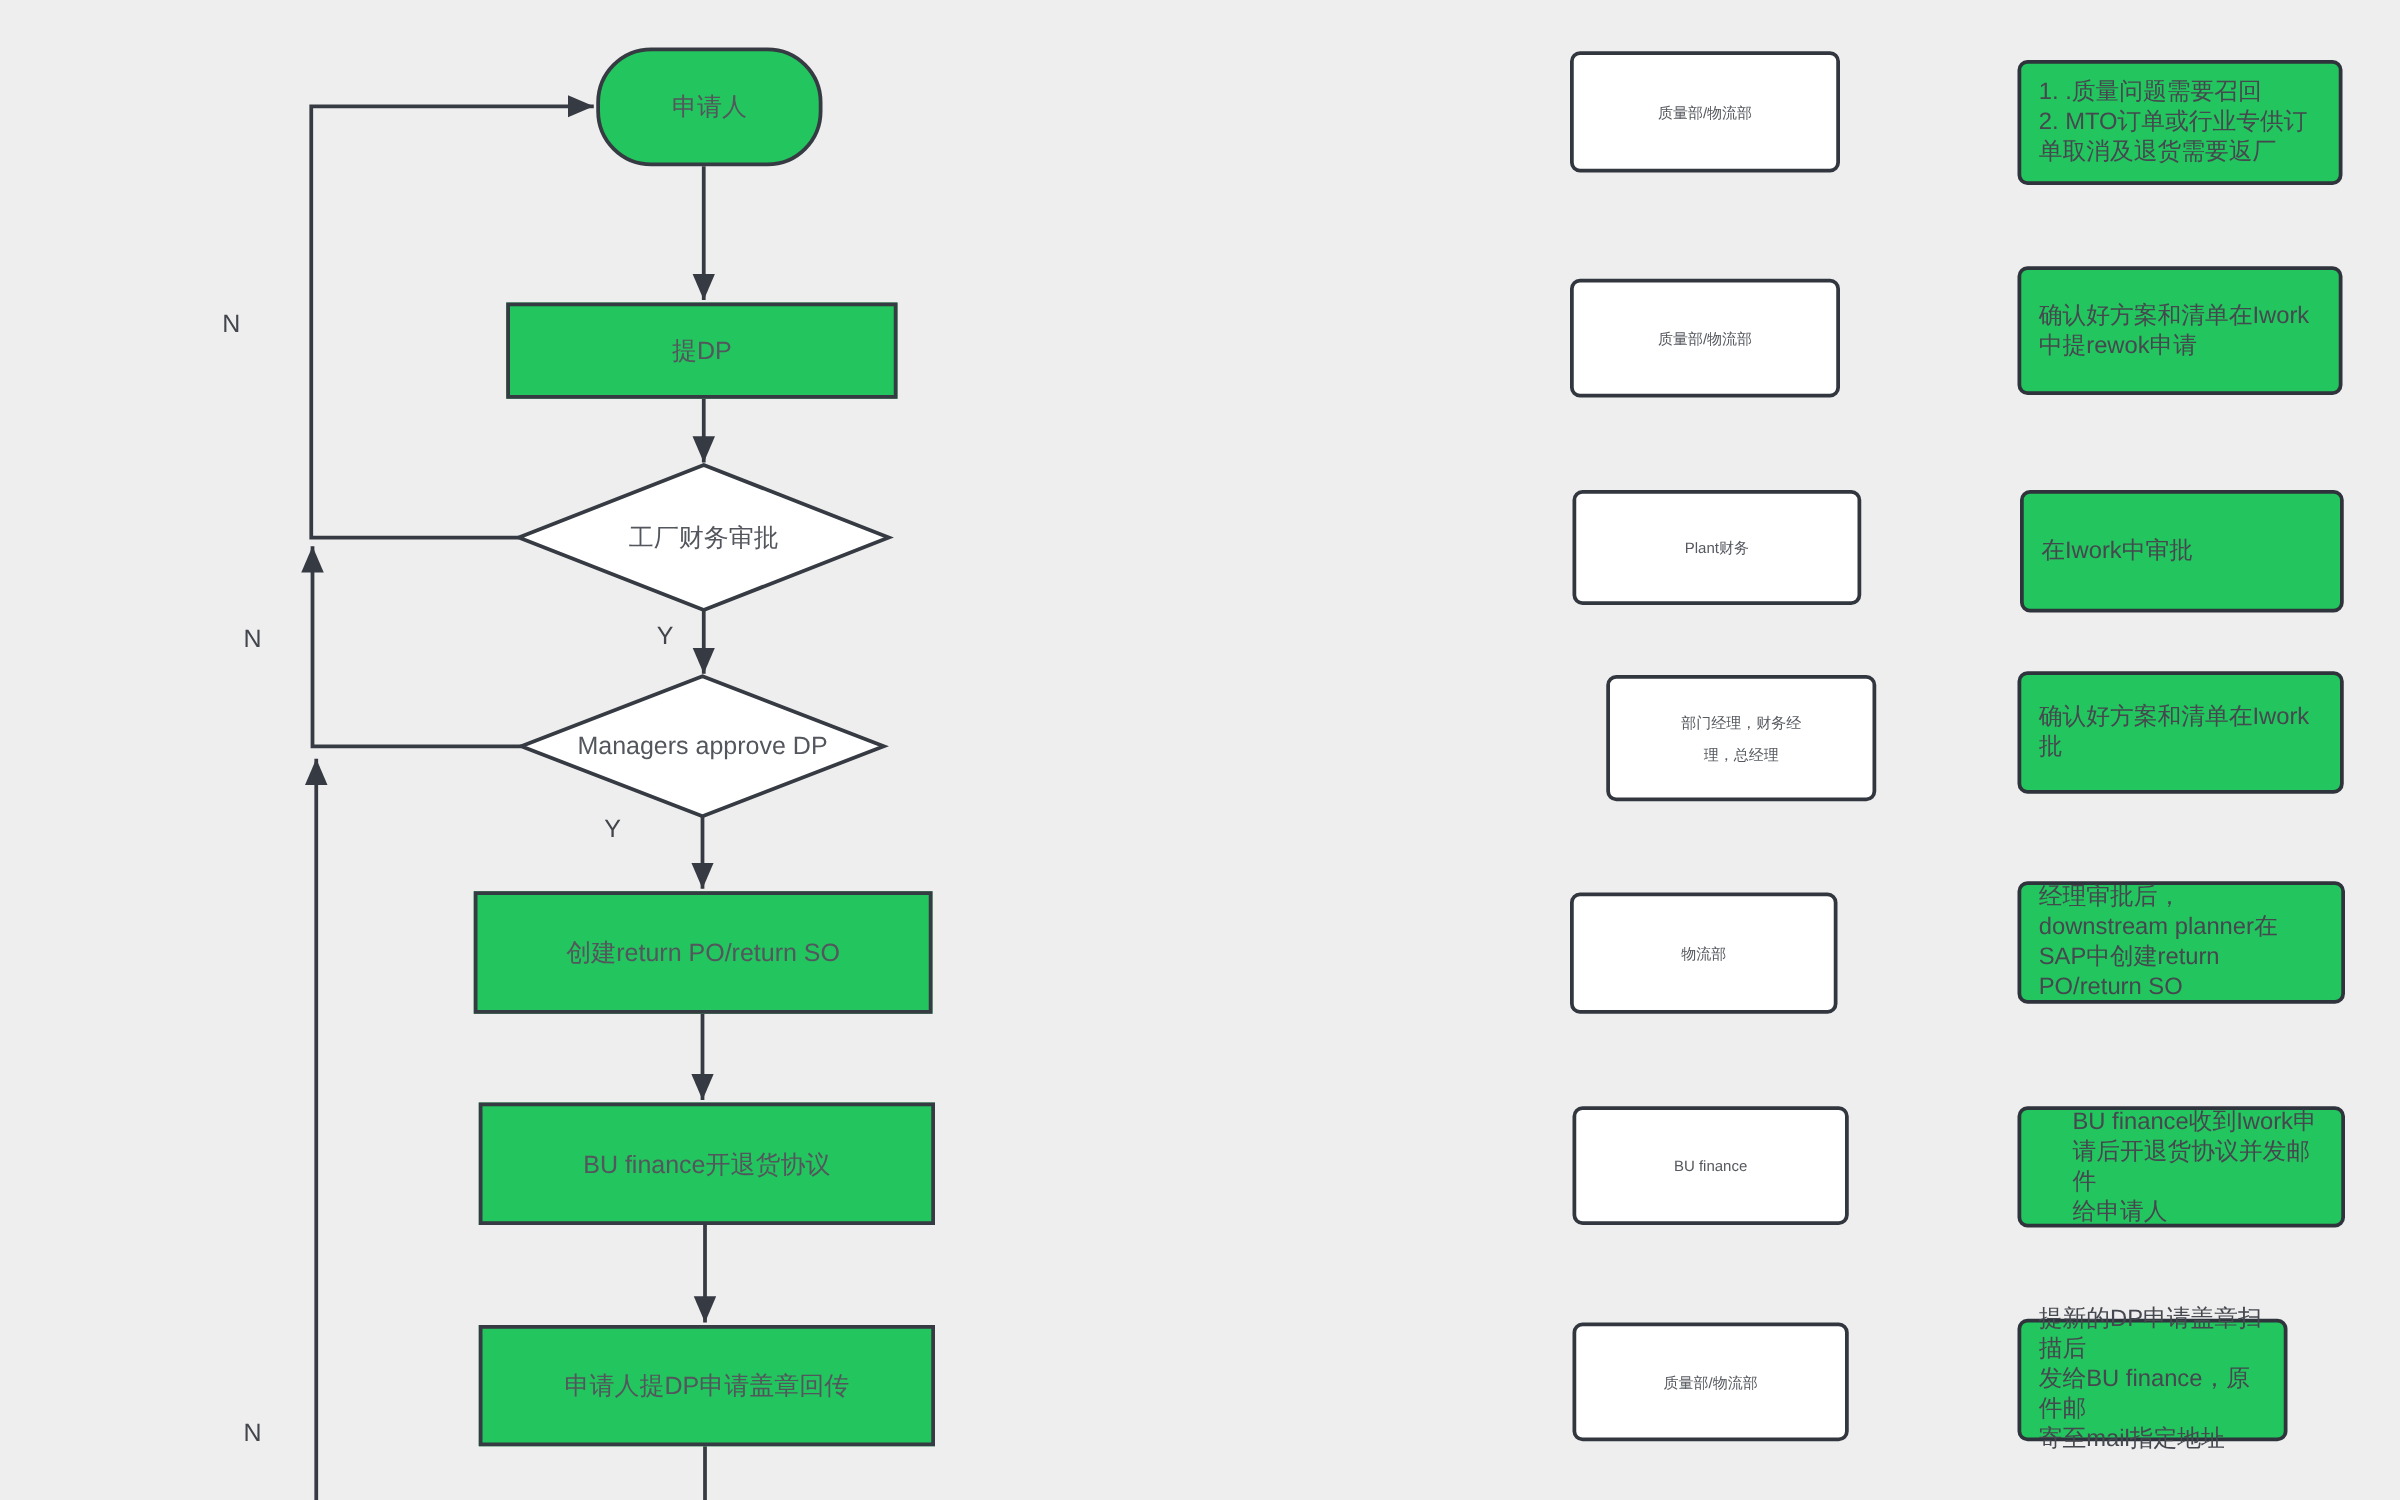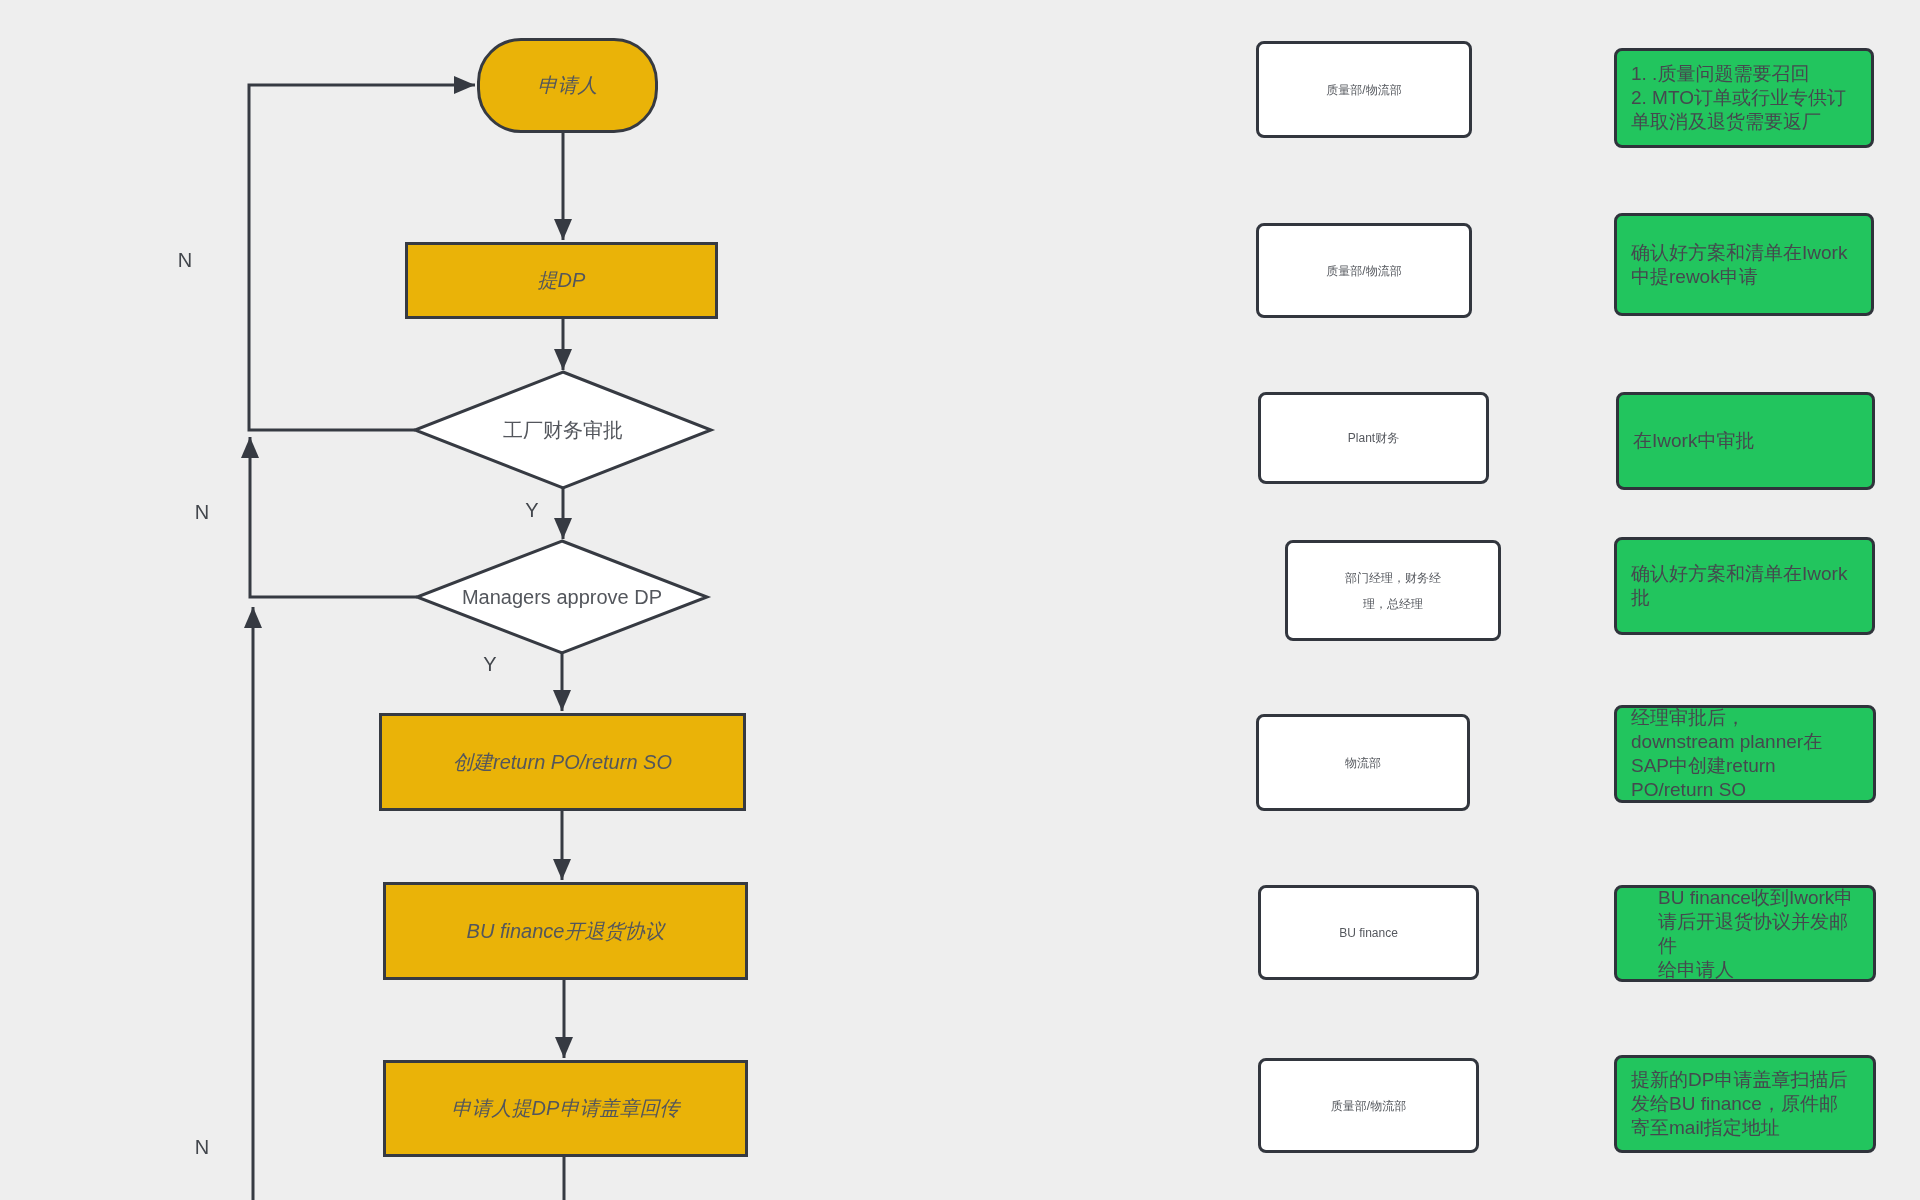--- a/index.html
+++ b/index.html
@@ -2,23 +2,23 @@
 <html><head>
 <meta charset="utf-8">
 <style>
   html,body{margin:0;padding:0;background:#eeeeee;}
   .canvas{
     position:relative;width:1920px;height:1200px;background:#eeeeee;overflow:hidden;
     font-family:"Liberation Sans","DejaVu Sans",sans-serif;color:#53565c;
   }
   svg.connectors{position:absolute;left:0;top:0;}
   .node{
-    position:absolute;background:#eab308;border:3px solid #363a42;box-sizing:border-box;
+    position:absolute;background:#22c55e;border:3px solid #363a42;box-sizing:border-box;
     display:flex;align-items:center;justify-content:center;text-align:center;
-    font-size:20px;color:#53565c;z-index:2;font-style:italic;
+    font-size:20px;color:#53565c;z-index:2;
   }
   .stadium{border-radius:44px;}
   .dlabel{
     position:absolute;display:flex;align-items:center;justify-content:center;
     font-size:20px;color:#53565c;z-index:2;text-align:center;
   }
   .blabel{
     position:absolute;transform:translate(-50%,-50%);font-size:20px;color:#42464c;z-index:2;
   }
   .obox{
@@ -137,19 +137,19 @@
     <span>经理审批后，
 downstream planner在
 SAP中创建return
 PO/return SO</span>
   </div>
   <div class="nbox" style="left:1614px;top:885px;width:262px;height:97px;padding-left:41px;">
     <span>BU finance收到Iwork申
 请后开退货协议并发邮件
 给申请人</span>
   </div>
-  <div class="nbox" style="left:1614px;top:1055px;width:262px;height:98px;">
+  <div class="nbox" style="left:1614px;top:1055px;width:216px;height:98px;">
     <span>提新的DP申请盖章扫描后
 发给BU finance，原件邮
 寄至mail指定地址</span>
   </div>
 
 </div>
 
 </body></html>

